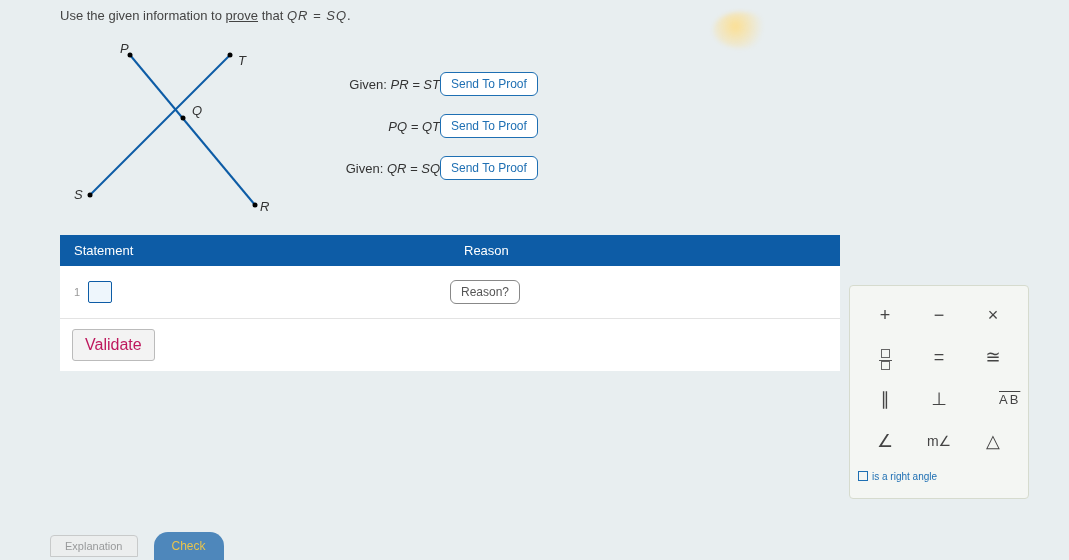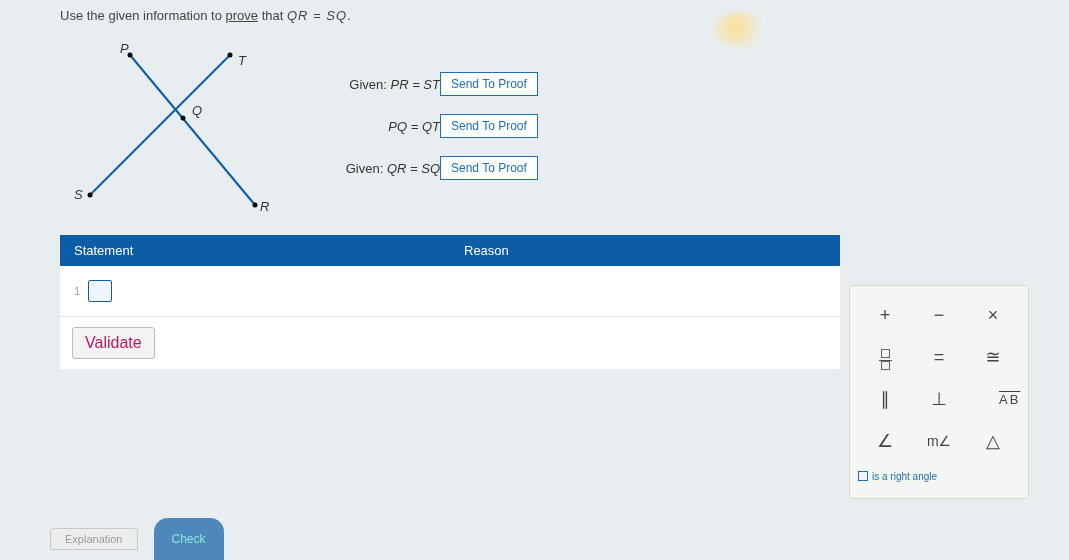--- a/index.html
+++ b/index.html
@@ -7,21 +7,21 @@
     .page { padding: 8px 40px 0 60px; }
     .question { font-size: 13px; color: #444; margin-bottom: 12px; }
     .question .underline { text-decoration: underline; }
     .question .math { font-style: italic; letter-spacing: 1px; }
     .content-row { display: flex; gap: 40px; align-items: flex-start; }
     .diagram { width: 230px; height: 180px; position: relative; }
     .givens-col { padding-top: 35px; }
     .given-row { display: flex; align-items: center; gap: 0; margin-bottom: 14px; height: 28px; }
     .given-text { font-size: 13px; width: 110px; text-align: right; color: #333; }
     .given-text i { font-style: italic; }
-    .btn { background: #fff; border: 1px solid #1e6fb3; color: #1e6fb3; border-radius: 0; padding: 4px 10px; font-size: 12px; cursor: pointer; }
+    .btn { background: #fff; border: 1px solid #1e6fb3; color: #1e6fb3; border-radius: 6px; padding: 4px 10px; font-size: 12px; cursor: pointer; }
     .proof-table { margin-top: 20px; width: 780px; }
     .thead { display: flex; background: #0d5ca6; color: #fff; font-size: 13px; }
     .th-statement { width: 390px; padding: 8px 14px; }
     .th-reason { width: 390px; padding: 8px 14px; }
     .trow { display: flex; background: #fff; border-bottom: 1px solid #e3e3e3; padding: 14px 14px; align-items: center; }
     .tcell-s { width: 376px; display: flex; align-items: center; gap: 8px; font-size: 12px; color: #666; }
     .tcell-r { width: 376px; }
     .row-num { color: #999; font-size: 11px; }
     .input-box { width: 24px; height: 22px; border: 1px solid #0d5ca6; background: #eef6fc; border-radius: 2px; }
     .validate-wrap { background: #fff; padding: 10px 12px; }
@@ -29,21 +29,21 @@
     .palette { position: absolute; right: 40px; top: 285px; width: 180px; background: #f4f6f3; border: 1px solid #d6dbce; border-radius: 4px; padding: 8px; }
     .prow { display: flex; justify-content: space-around; align-items: center; height: 42px; }
     .psym { width: 48px; text-align: center; font-size: 18px; color: #444; cursor: pointer; }
     .psym.small { font-size: 14px; }
     .prow.footnote { height: 28px; justify-content: flex-start; }
     .prow.footnote span { font-size: 10px; color: #1e6fb3; }
     .prow.footnote .sq { display: inline-block; width: 10px; height: 10px; border: 1.4px solid #1e6fb3; margin-right: 4px; vertical-align: -1px; }
     .bar-over { text-decoration: overline; font-size: 13px; letter-spacing: 2px; margin-left: 30px; }
     .bottom-bar { position: absolute; bottom: 0; left: 50px; display: flex; gap: 16px; align-items: center; opacity: 0.7; }
     .explain-btn { border: 1px solid #bbb; background: #eee; border-radius: 4px 4px 0 0; padding: 4px 14px; font-size: 11px; color: #777; }
-    .check-btn { background: #0d5ca6; color: #5eead4; border: none; border-radius: 14px 14px 0 0; padding: 14px 18px; font-size: 12px; }
+    .check-btn { background: #0d5ca6; color: #eab308; border: none; border-radius: 14px 14px 0 0; padding: 7px 18px; font-size: 12px; }
     .glare { position: absolute; top: 12px; right: 300px; width: 56px; height: 36px; border-radius: 50%; background: radial-gradient(circle at 40% 40%, rgba(255,220,130,0.85), rgba(255,220,130,0) 70%); pointer-events: none; filter: blur(2px); }
     .fracstack { display: inline-flex; flex-direction: column; align-items: center; font-size: 10px; line-height: 10px; }
     .fracstack .num { border-bottom: 1px solid #555; padding: 0 2px; display:inline-block; }
     .fracstack .den { padding: 0 2px; }
     .fracbox { width: 9px; height: 9px; border: 1px solid #666; display: inline-block; }
   </style>
 </head>
 <body>
 
 <div class="page">
@@ -88,20 +88,23 @@
   <div class="proof-table">
     <div class="thead">
       <div class="th-statement">Statement</div>
       <div class="th-reason">Reason</div>
     </div>
     <div class="trow">
       <div class="tcell-s">
         <span class="row-num">1</span>
         <span class="input-box"></span>
       </div>
+      <div class="tcell-r">
+        <button class="btn" style="border-color:#888;color:#555;">Reason?</button>
+      </div>
     </div>
     <div class="validate-wrap">
       <button class="validate-btn">Validate</button>
     </div>
   </div>
 </div>
 
 <div class="palette">
   <div class="prow">
     <div class="psym">+</div>

